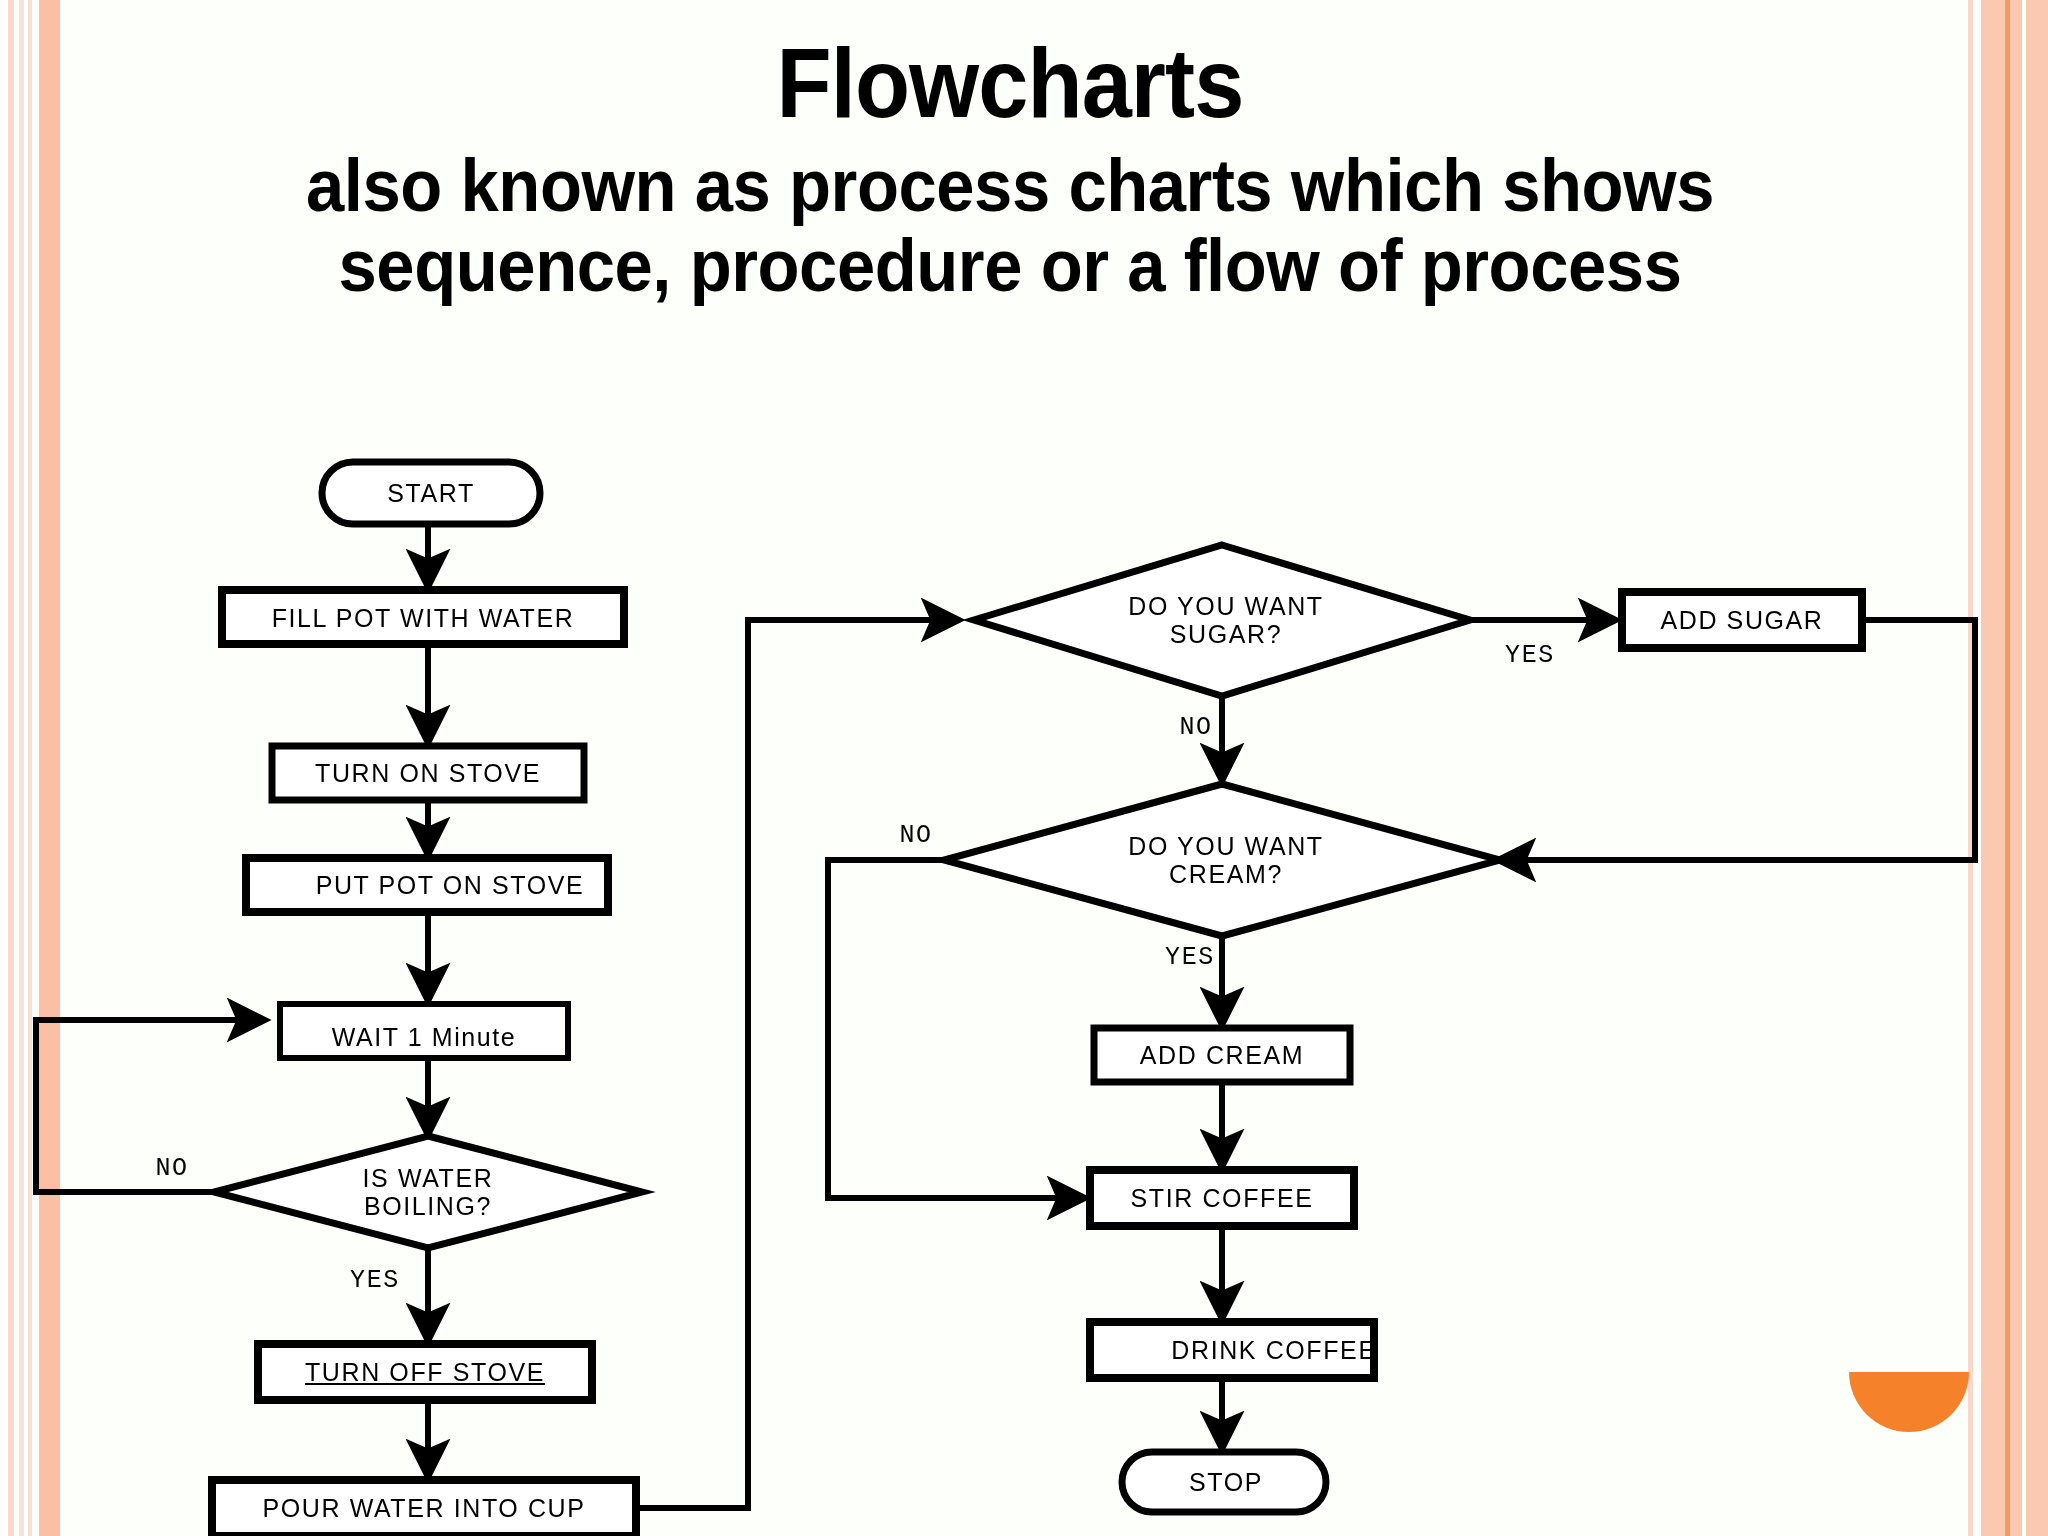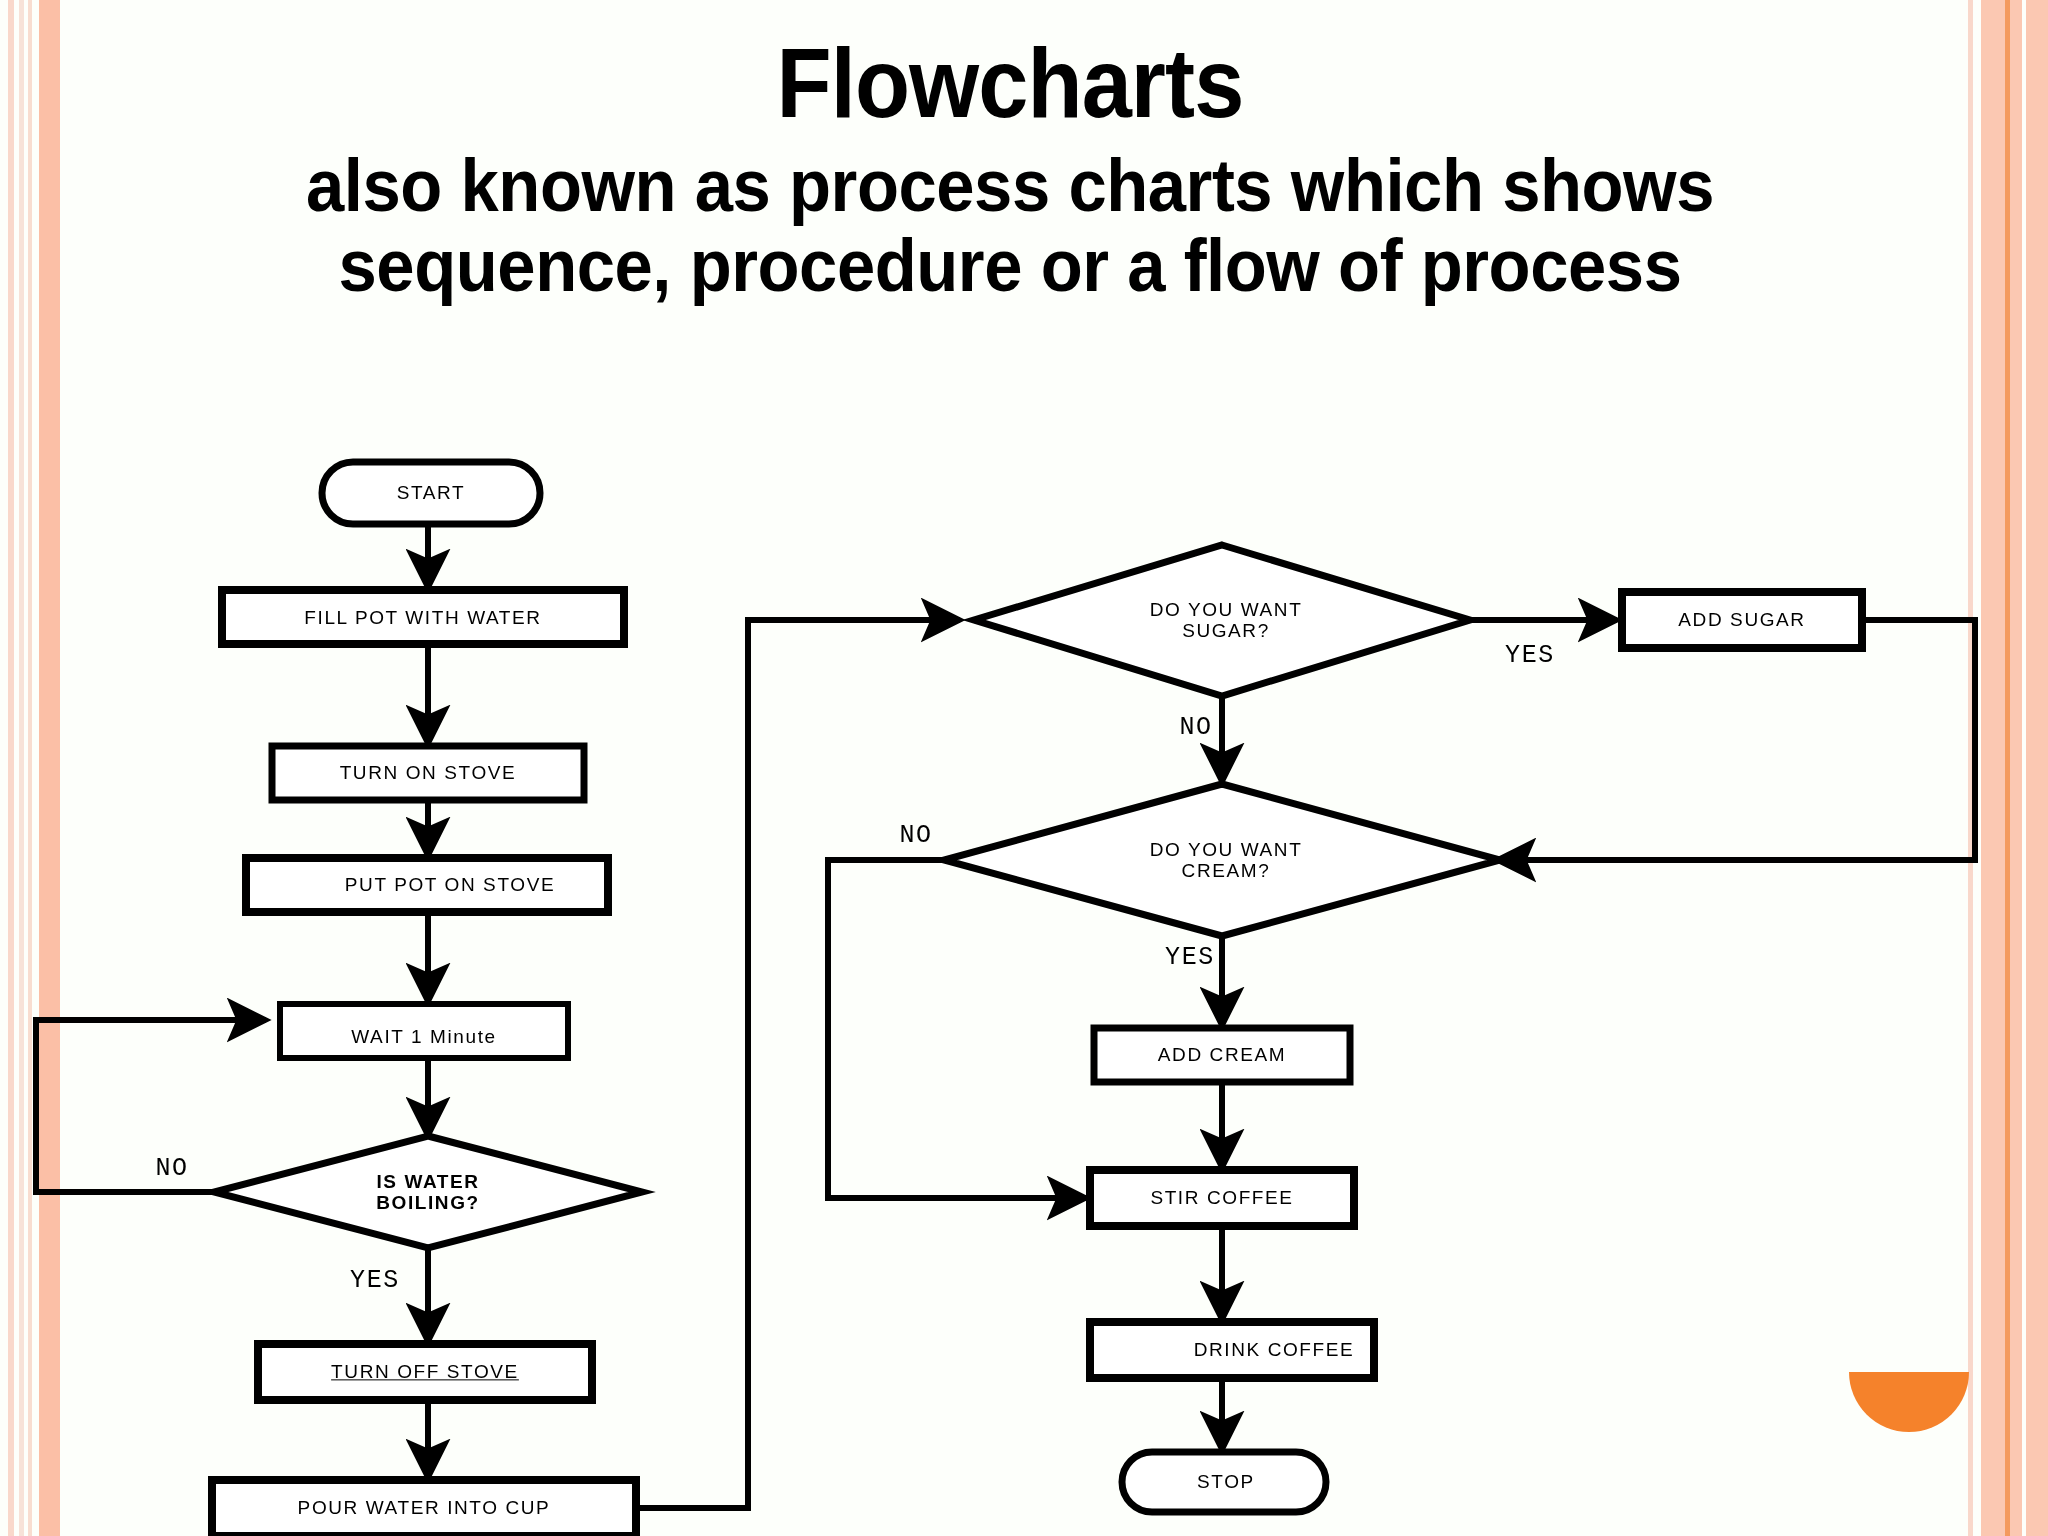--- a/index.html
+++ b/index.html
@@ -66,21 +66,21 @@
     position: absolute;
     left: 0;
     top: 0;
     width: 2048px;
     height: 1536px;
   }
   .node-label {
     position: absolute;
     color: #000;
     font-family: "Liberation Sans", sans-serif;
-    font-size: 19px;
+    font-size: 25px;
     letter-spacing: 1.6px;
     text-align: center;
     line-height: 1.12;
     white-space: pre-line;
     transform: translate(-50%, -50%);
     pointer-events: none;
   }
   .edge-label {
     position: absolute;
     color: #000;
@@ -202,21 +202,21 @@
 
       <rect x="1122" y="1452" width="204" height="60" rx="30" ry="30" stroke-width="7"></rect>
     </g>
   </svg>
 
   <div class="node-label" style="left:431px; top:493px;">START</div>
   <div class="node-label" style="left:423px; top:618px;text-align:right;">FILL POT WITH WATER</div>
   <div class="node-label" style="left:428px; top:773px;">TURN ON STOVE</div>
   <div class="node-label" style="left:450px; top:885px;">PUT POT ON STOVE</div>
   <div class="node-label" style="left:424px; top:1031px;margin-top:6px;">WAIT 1 Minute</div>
-  <div class="node-label" style="left:428px; top:1192px;font-weight:bold;">IS WATER
+  <div class="node-label" style="left:428px; top:1192px;">IS WATER
 BOILING?</div>
   <div class="node-label" style="left:425px; top:1372px;text-decoration:underline;">TURN OFF STOVE</div>
   <div class="node-label" style="left:424px; top:1508px;">POUR WATER INTO CUP</div>
 
   <div class="node-label" style="left:1226px; top:620px;">DO YOU WANT
 SUGAR?</div>
   <div class="node-label" style="left:1742px; top:620px;">ADD SUGAR</div>
   <div class="node-label" style="left:1226px; top:860px;">DO YOU WANT
 CREAM?</div>
   <div class="node-label" style="left:1222px; top:1055px;">ADD CREAM</div>

